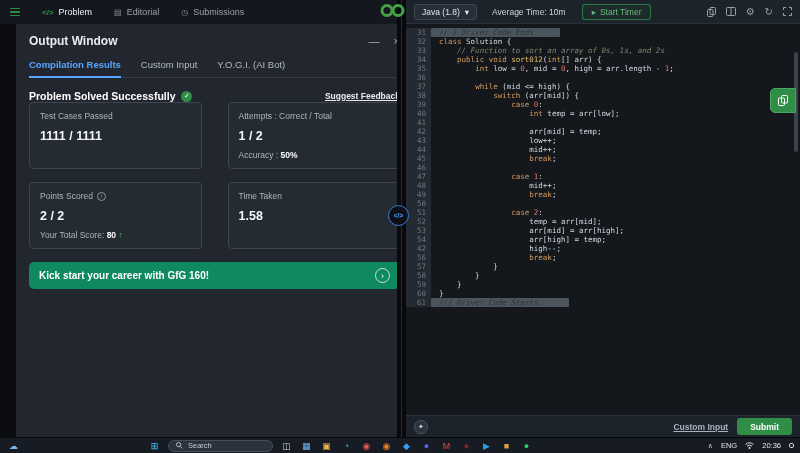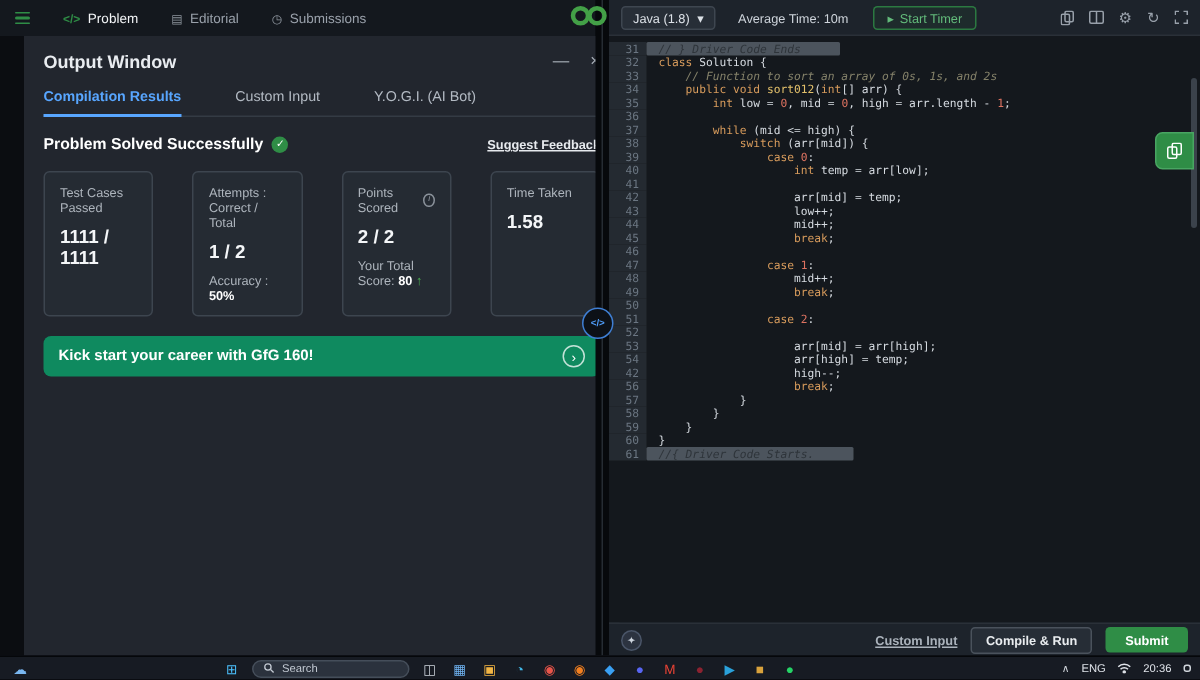--- a/index.html
+++ b/index.html
@@ -19,29 +19,29 @@
 
   
   .gfg-logo { position:absolute; left:379px; top:2px; z-index:9; }
 
   
   .output-panel { position:absolute; left:16px; top:24px; width:397px; height:413px; background:#22262e; padding:10px 13px; }
   .ow-header { display:flex; align-items:center; }
   .ow-title { font-size:12px; font-weight:bold; color:#e9ecf0; }
   .ow-win-btns { margin-left:auto; display:flex; gap:14px; color:#aab1ba; font-size:11px; }
   .ow-win-btns span { cursor:pointer; }
-  .ow-tabs { margin-top:11px; display:flex; gap:36px; border-bottom:1px solid #343b44; }
+  .ow-tabs { margin-top:11px; display:flex; gap:20px; border-bottom:1px solid #343b44; }
   .ow-tab { font-size:9.5px; color:#b3bac3; padding-bottom:6px; cursor:pointer; }
   .ow-tab.active { color:#58a6ff; font-weight:bold; border-bottom:2px solid #58a6ff; margin-bottom:-1px; }
   .ow-status { margin-top:12px; display:flex; align-items:center; }
   .ow-status-text { font-size:10.5px; font-weight:bold; color:#ffffff; }
   .check-badge { width:11px; height:11px; border-radius:50%; background:#2f8d46; color:#fff; font-size:7px;
                  display:inline-flex; align-items:center; justify-content:center; margin-left:6px; }
   .suggest { margin-left:auto; font-size:8.5px; font-weight:bold; color:#e7eaee; text-decoration:underline; cursor:pointer; }
-  .cards { margin-top:12px; display:grid; grid-template-columns:1fr 1fr 1fr 1fr; gap:13px 26px; }
+  .cards { display:grid; grid-template-columns:1fr 1fr; gap:13px 26px; }
   .card { background:#252b33; border:1px solid #3d454f; border-radius:4px; padding:8px 10px; min-height:54px; }
   .card-label { font-size:8.5px; color:#aeb5bd; display:flex; align-items:center; gap:4px; }
   .card-value { margin-top:8px; font-size:12.5px; font-weight:bold; color:#f4f6f8; }
   .card-sub { margin-top:7px; font-size:8.5px; color:#aeb5bd; }
   .card-sub b { color:#ffffff; }
   .up-arrow { color:#4caf50; font-weight:bold; }
   .info-badge { width:9px; height:9px; border:1px solid #8b929b; border-radius:50%; color:#8b929b; font-size:6px;
                 display:inline-flex; align-items:center; justify-content:center; cursor:pointer; font-style:italic; }
   .banner { margin-top:13px; height:27px; background:#0f8a5f; border-radius:5px; display:flex; align-items:center;
             padding:0 10px; cursor:pointer; }
@@ -321,20 +321,21 @@
         <div class="code-line">
           <span class="ln">50</span>
           <span class="code"></span>
         </div>
         <div class="code-line">
           <span class="ln">51</span>
           <span class="code"><span class="tk-p">                </span><span class="tk-kw">case</span><span class="tk-p"> </span><span class="tk-n">2</span><span class="tk-p">:</span></span>
         </div>
         <div class="code-line">
           <span class="ln">52</span>
+          <span class="code"><span class="tk-p">                    temp = arr[mid];</span></span>
         </div>
         <div class="code-line">
           <span class="ln">53</span>
           <span class="code"><span class="tk-p">                    arr[mid] = arr[high];</span></span>
         </div>
         <div class="code-line">
           <span class="ln">54</span>
           <span class="code"><span class="tk-p">                    arr[high] = temp;</span></span>
         </div>
         <div class="code-line">
@@ -373,21 +374,20 @@
     <svg width="10" height="11" viewBox="0 0 10 11">
         <rect x="0.5" y="3" width="6" height="7.5" rx="1" fill="none" stroke="#fff"></rect>
         <rect x="3.5" y="0.5" width="6" height="7.5" rx="1" fill="none" stroke="#fff"></rect>
       </svg>
   </div>
 
   <div class="editor-footer">
     <span class="widget-circle">✦</span>
     <span class="footer-spacer"></span>
     <span class="custom-input-link">Custom Input</span>
-    <button class="btn-compile">Compile &amp; Run</button>
     <button class="btn-submit">Submit</button>
   </div>
 
   <footer class="taskbar">
     <div class="tb-left">
       <span class="tb-icon" style="color:#7ab7f0">☁</span>
     </div>
     <div class="tb-center">
       <span class="tb-icon" style="color:#4cc2ff">⊞</span>
       <div class="search-pill">

